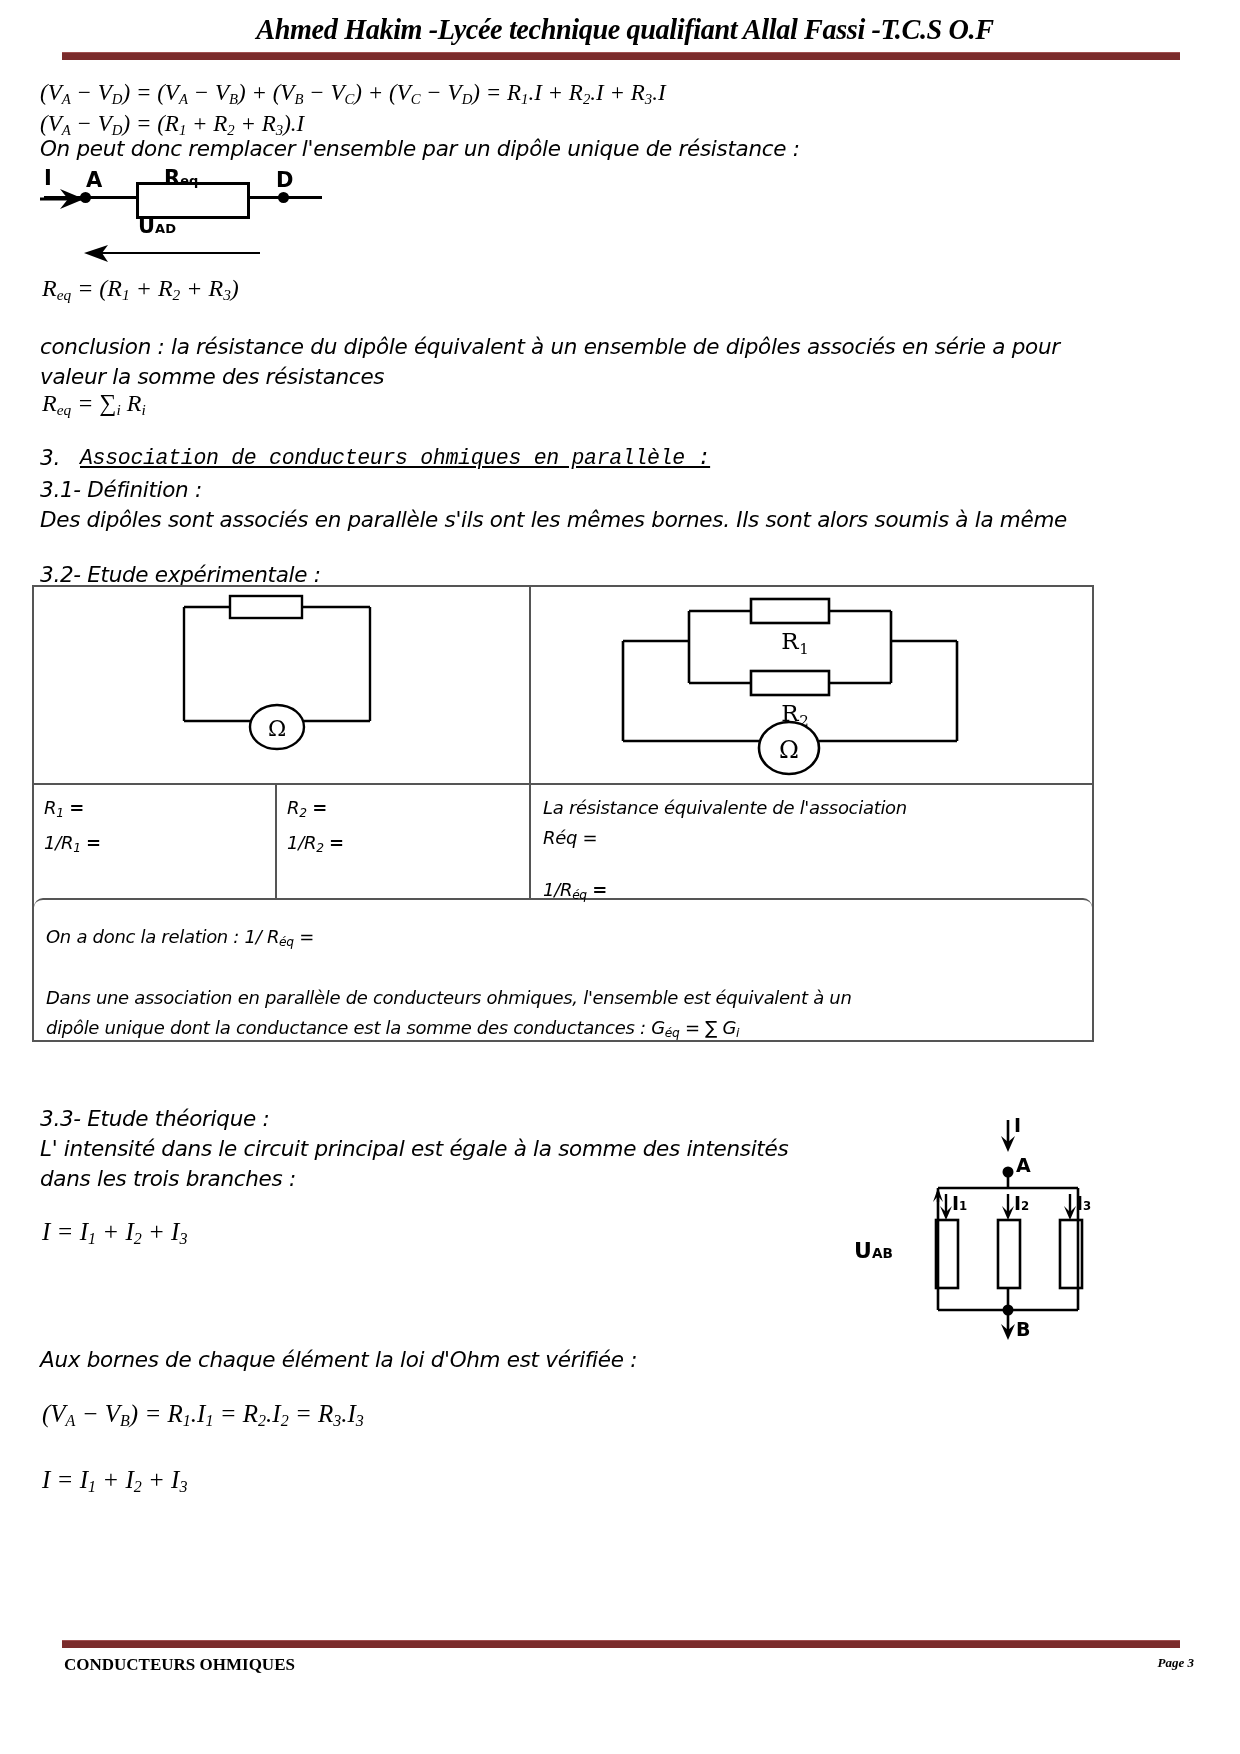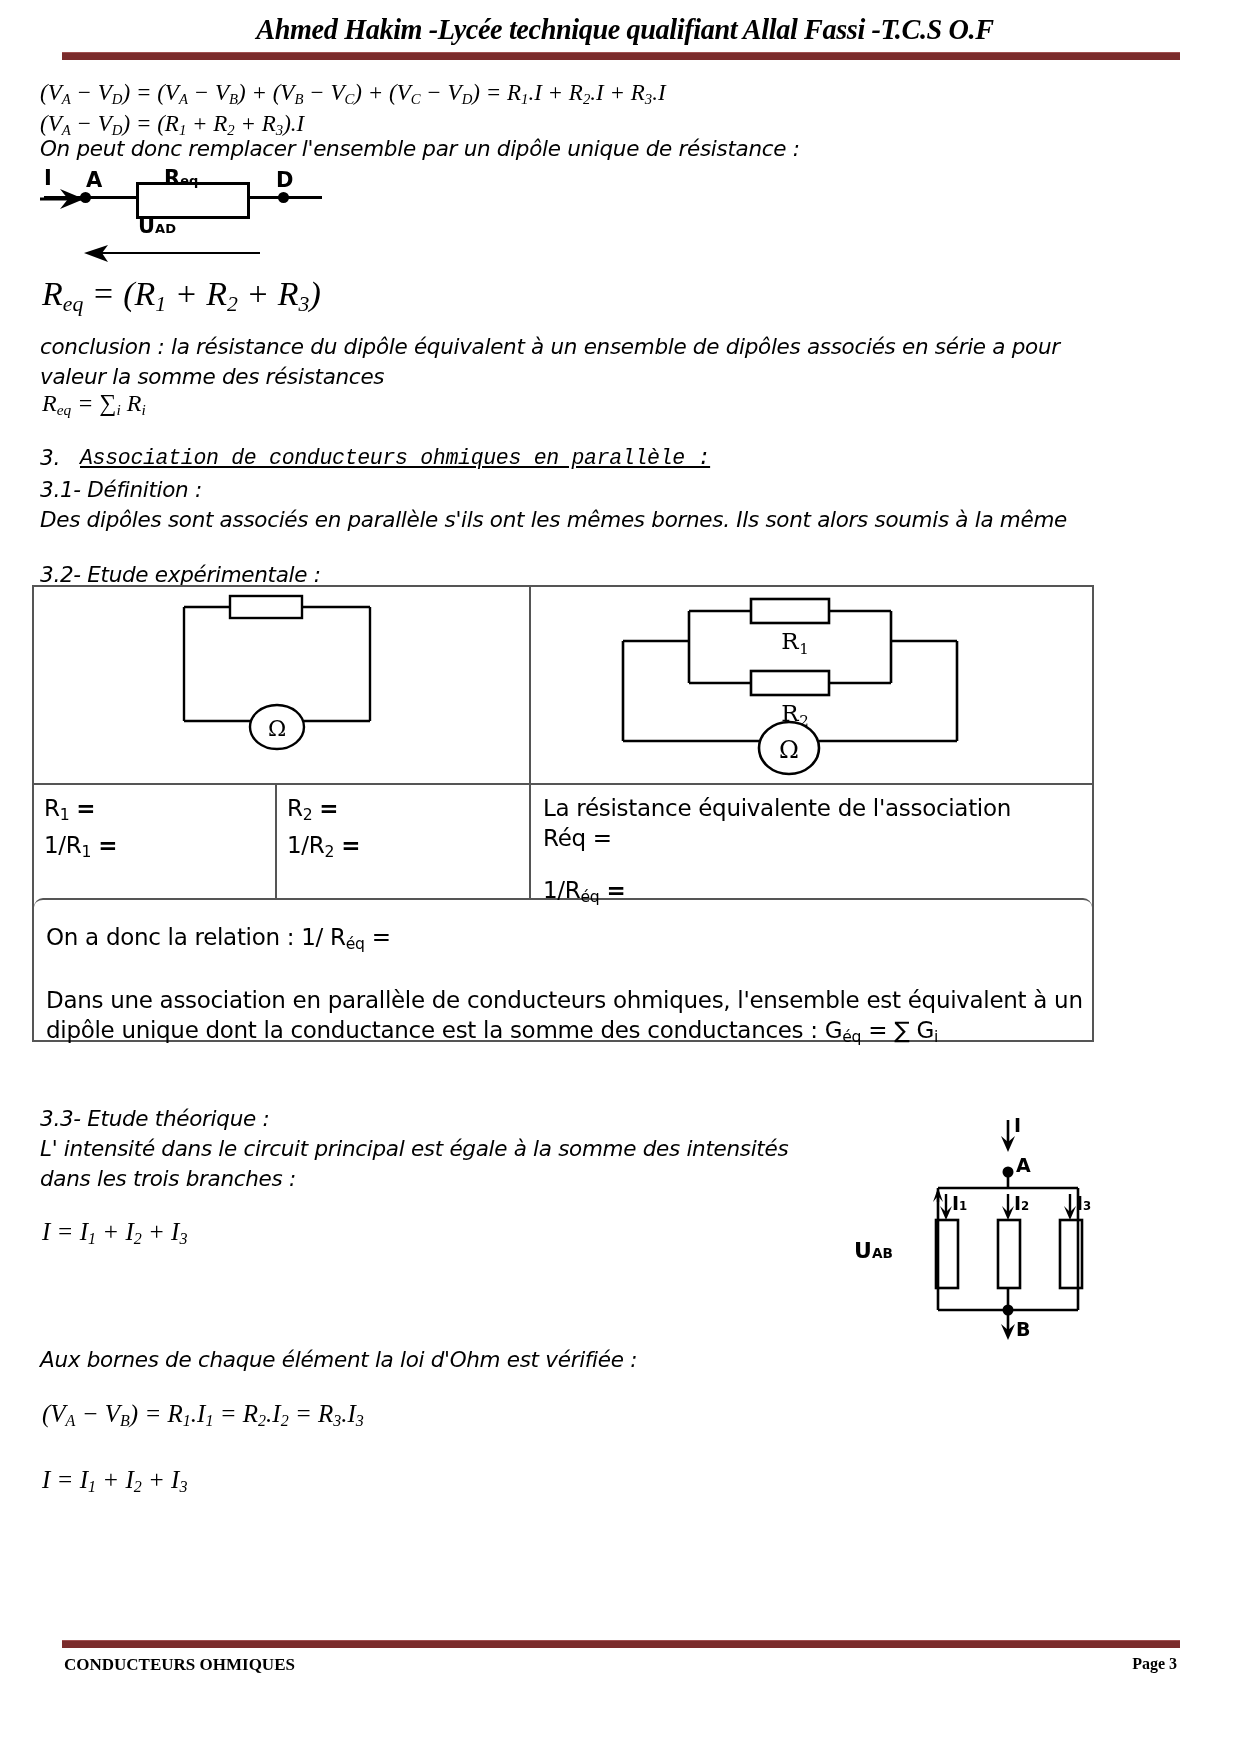--- a/index.html
+++ b/index.html
@@ -23,22 +23,22 @@
   }
   .ftr-rule{
     position:absolute;left:62px;top:1640px;width:1118px;height:7px;
     background:#7b2c2c;border-top:1px solid #a05050;
   }
   .ftr-left{
     position:absolute;left:64px;top:1655px;
     font-family:"Liberation Serif",serif;font-weight:bold;font-size:17px;
   }
   .ftr-right{
-    position:absolute;right:63px;top:1655px;
-    font-family:"Liberation Serif",serif;font-weight:bold;font-size:16px;
+    position:absolute;right:46px;top:1655px;
+    font-family:"Liberation Serif",serif;font-weight:bold;font-style:italic;font-size:13px;
   }
 
   
   .mathline{
     position:absolute;
     font-family:"Liberation Serif",serif;font-style:italic;
     font-size:23px;white-space:nowrap;
   }
   .mathline .up{font-style:italic;}
   .mathline sub{font-size:0.64em;font-style:italic;}
@@ -69,21 +69,21 @@
   .tbl .row{display:flex;}
   .tbl .cell{box-sizing:border-box;position:relative;}
   .r1 .c1{width:497px;height:196px;border-right:2px solid #555;}
   .r1 .c2{width:561px;height:196px;}
   .r2{border-top:2px solid #555;}
   .r2 .c1{width:243px;height:113px;border-right:2px solid #555;padding:8px 0 0 10px;}
   .r2 .c2{width:254px;height:113px;border-right:2px solid #555;padding:8px 0 0 10px;}
   .r2 .c3{width:561px;height:83px;padding:8px 0 0 12px;}
   .r3{border-top:2px solid #555;border-radius:9px;}
   .r3 .c1{width:1058px;height:140px;padding:22px 0 0 12px;}
-  .cellText{font-family:"DejaVu Sans",sans-serif;font-size:23px;
+  .cellText{font-family:"DejaVu Sans",sans-serif;font-style:italic;font-size:18px;
             line-height:30px;letter-spacing:-0.3px;}
 
   
   .figC{position:absolute;left:920px;top:1120px;width:200px;height:230px;}
   .lblC{position:absolute;font-family:"DejaVu Sans",sans-serif;font-weight:bold;font-size:19px;}
   .lblC small{font-size:0.62em;}
 </style>
 </head>
 <body>
 
@@ -130,21 +130,21 @@
     <div class="lbl" style="left:100px;top:48px;">
       <span>U</span><small>AD</small>
     </div>
 
     <svg class="svgfig" style="left:44px;top:78px;" width="180" height="20" viewBox="0 0 180 20">
       <path d="M18,9 L178,9" stroke="#000" stroke-width="2.2" fill="none"></path>
       <path d="M2,9 L26,1 L20,9 L26,18 Z" fill="#000"></path>
     </svg>
   </div>
 
-  <div class="mathline" style="left:42px;top:275px;font-size:34px;">
+  <div class="mathline" style="left:42px;top:275px;font-size:24px;">
     <span class="up">R<sub>eq</sub></span> = (<span class="up">R<sub>1</sub></span> + <span class="up">R<sub>2</sub></span> + <span class="up">R<sub>3</sub></span>)
   </div>
 
   <div class="body" style="left:40px;top:332px;width:1060px;">conclusion : la résistance du dipôle équivalent à un ensemble de dipôles associés en série a pour</div>
   <div class="body" style="left:40px;top:362px;width:1060px;">valeur la somme des résistances</div>
   <div class="mathline" style="left:42px;top:390px;font-size:24px;">
     <span class="up">R<sub>eq</sub></span> = ∑<sub>i</sub> <span class="up">R<sub>i</sub></span>
   </div>
 
   <div class="body" style="left:40px;top:443px;">3.</div>

